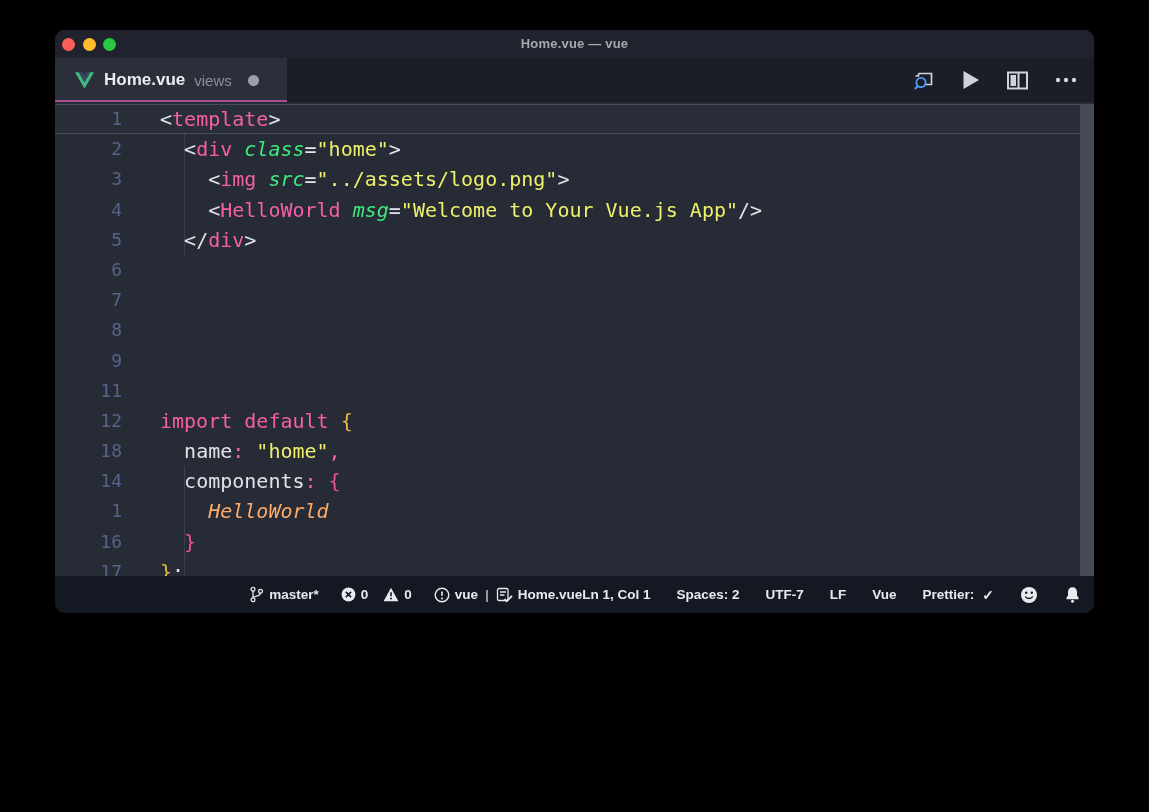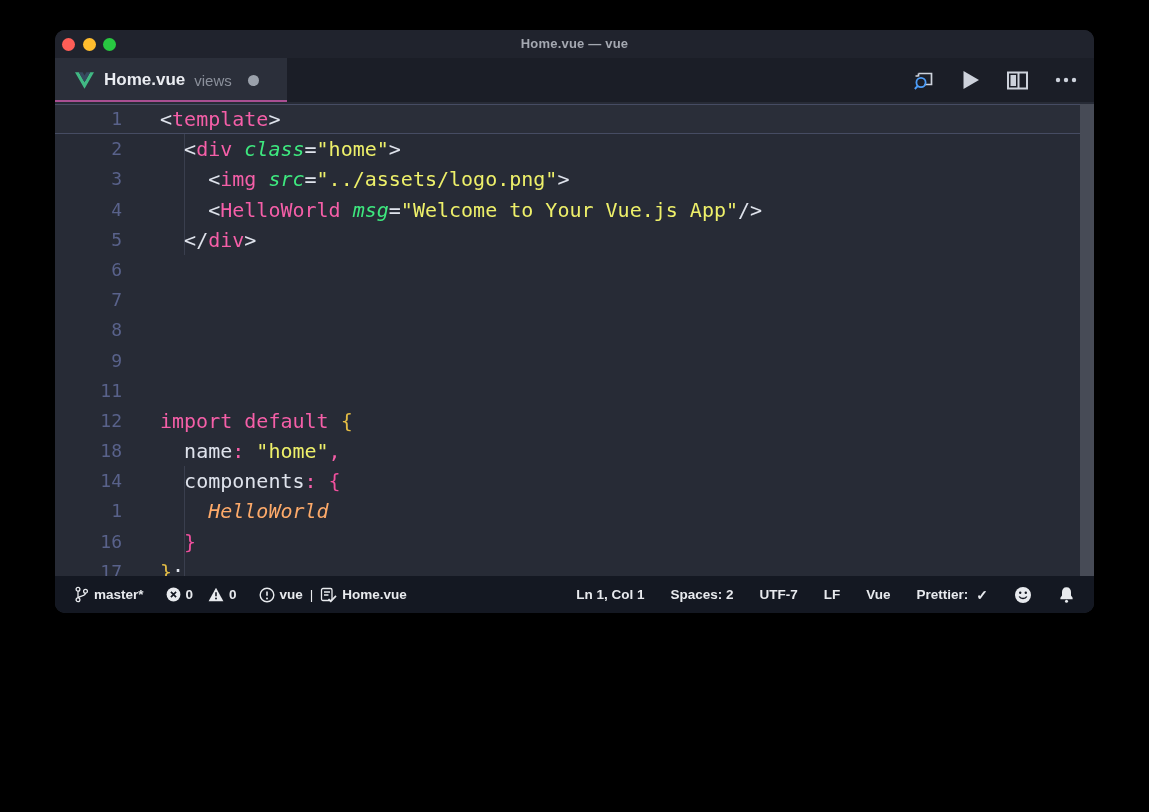--- a/index.html
+++ b/index.html
@@ -57,21 +57,21 @@
   .current-line{position:absolute;left:0;right:0;top:2px;height:30.2px;
                 border-top:1.5px solid var(--current-line-border);
                 border-bottom:1.5px solid var(--current-line-border);
                 background:rgba(255,255,255,.015)}
   .guide{position:absolute;left:129px;width:1px;background:var(--indent-guide)}
   .guide.g1{top:32.2px;height:120.8px}
   .guide.g2{top:364.4px;height:120.8px}
   .scrollbar{position:absolute;right:0;top:2px;bottom:0;width:14px;background:var(--scrollbar)}
   
   .statusbar{height:37px;background:var(--statusbar-bg);flex:0 0 auto;display:flex;
-             align-items:center;justify-content:space-between;padding:0 19px;
+             align-items:center;justify-content:flex-end;padding:0 13px;
              color:var(--status-text);font-size:13.5px;font-weight:600}
   .sb-group{display:flex;align-items:center;gap:22px}
   .sb-group.right{gap:26px}
   .sb-item{display:flex;align-items:center;gap:5px;cursor:pointer;white-space:nowrap}
   .sb-item svg{display:block}
   .sb-sep{margin:0 2px;font-weight:400}
   .pretcheck{margin-left:3px;font-size:14px}
 </style>
 </head>
 <body>

